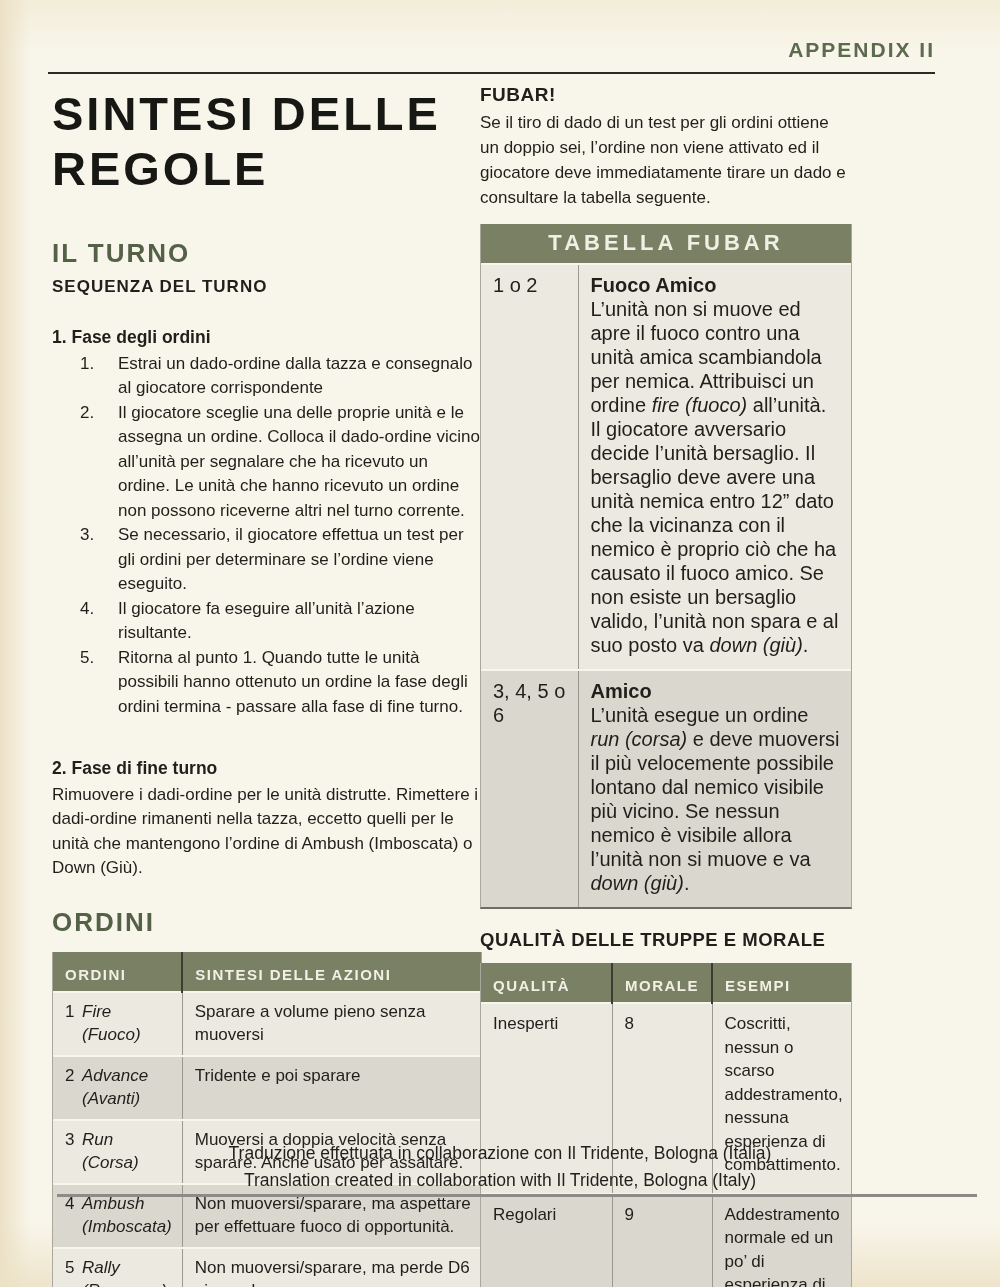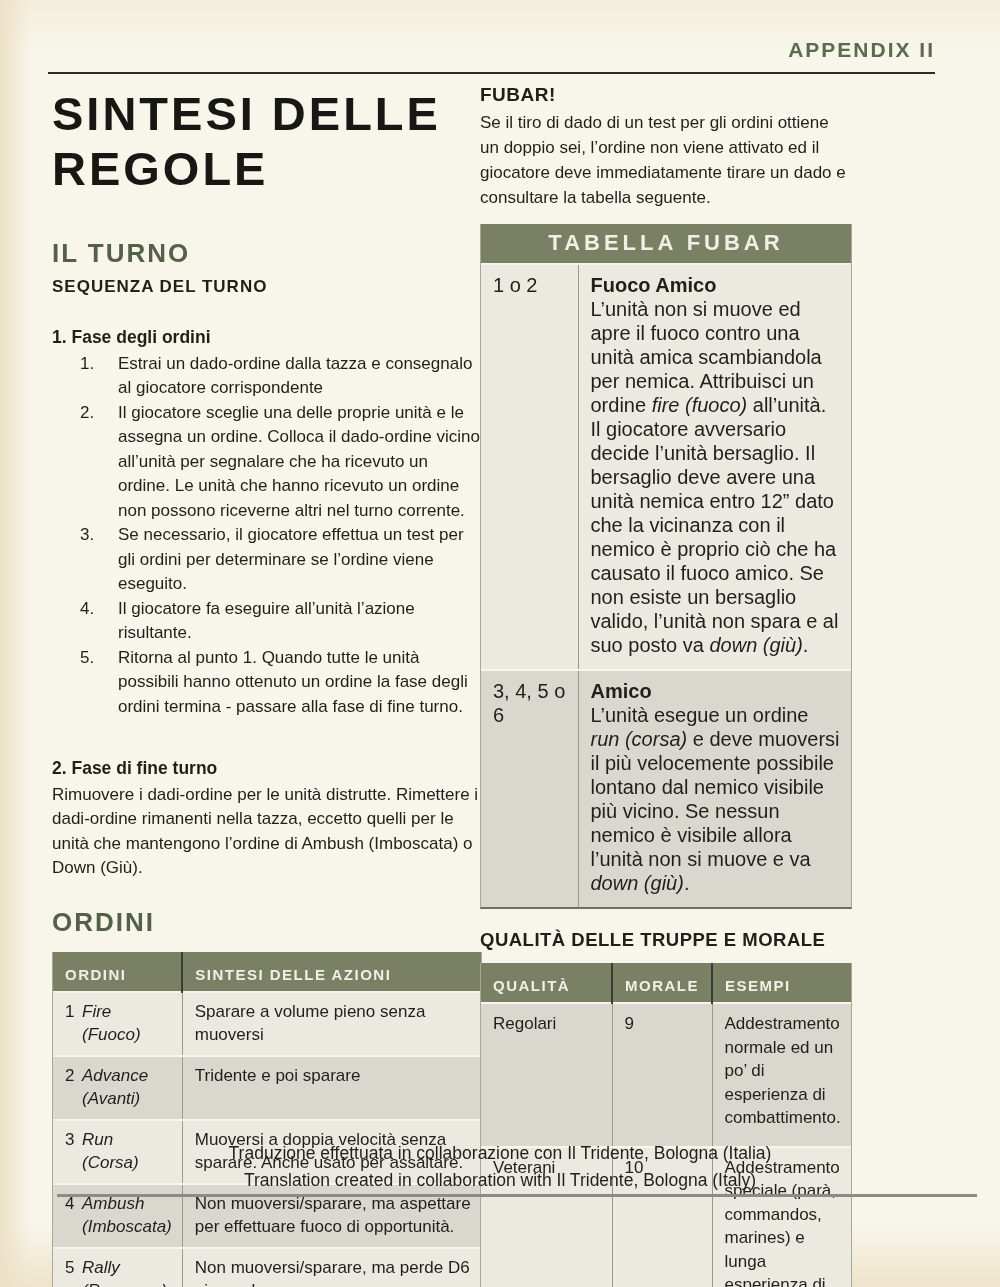--- a/index.html
+++ b/index.html
@@ -209,20 +209,25 @@
     <div class="black-h" style="margin-top:20px;">QUALITÀ DELLE TRUPPE E MORALE</div>
 
     <div class="tbl-wrap" style="margin-top:12px;">
       <table class="tbl">
         <tbody>
             <tr class="bar">
           <th class="hdr-cell qual-c1">QUALITÀ</th>
           <th class="hdr-cell qual-c2 hdr-vline">MORALE</th>
           <th class="hdr-cell hdr-vline">ESEMPI</th>
         </tr>
+        <tr class="row-light">
+          <td class="qual-cell">Inesperti</td>
+          <td class="qual-cell vline">8</td>
+          <td class="qual-cell vline">Coscritti, nessun o scarso addestramento, nessuna esperienza di combattimento.</td>
+        </tr>
         <tr class="row-gray">
           <td class="qual-cell">Regolari</td>
           <td class="qual-cell vline">9</td>
           <td class="qual-cell vline">Addestramento normale ed un po’ di esperienza di combattimento.</td>
         </tr>
         <tr class="row-light">
           <td class="qual-cell">Veterani</td>
           <td class="qual-cell vline">10</td>
           <td class="qual-cell vline">Addestramento speciale (parà, commandos, marines) e lunga esperienza di combattimento.</td>
         </tr>

